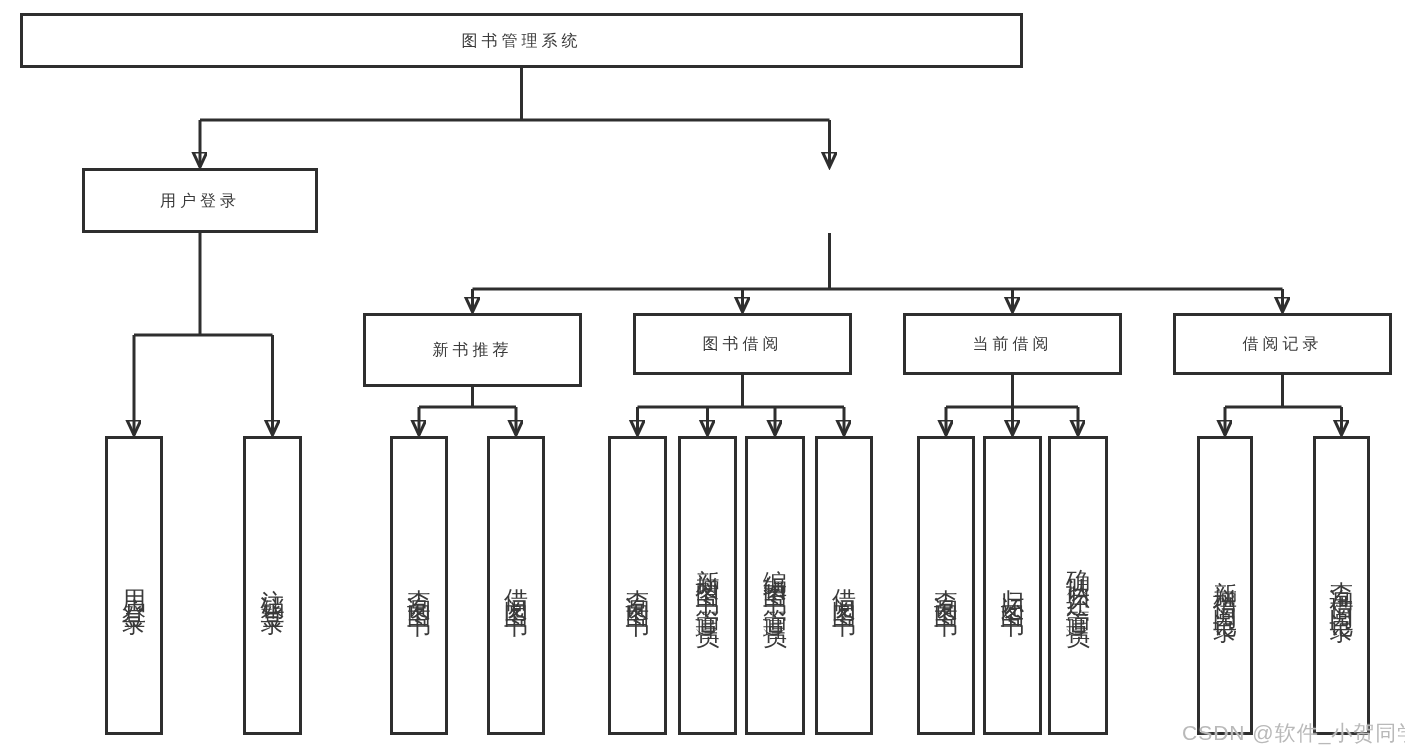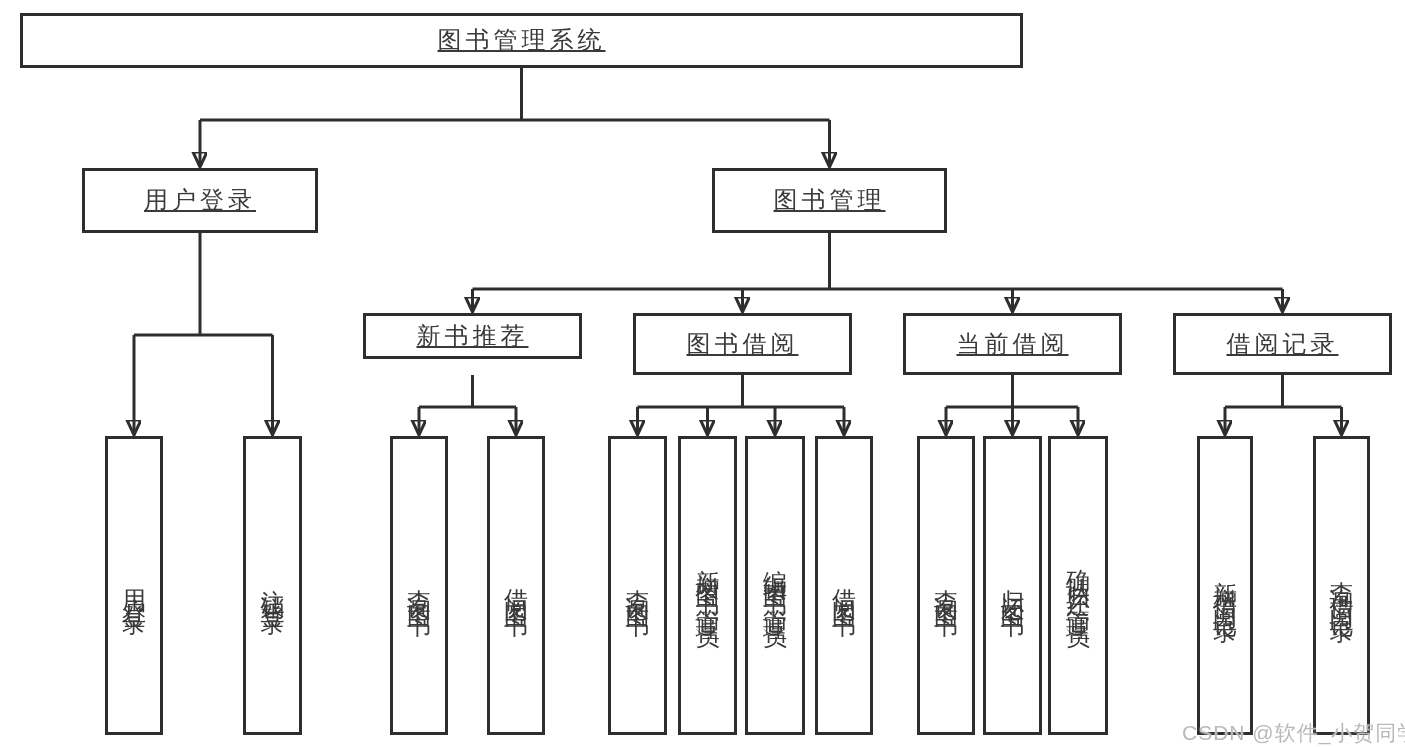--- a/index.html
+++ b/index.html
@@ -8,22 +8,22 @@
     position:relative;width:1405px;height:747px;background:#ffffff;
     font-family:"Liberation Sans","DejaVu Sans",sans-serif;color:#3a3a3a;overflow:hidden;
   }
   svg.connectors{position:absolute;left:0;top:0;z-index:1}
   svg.connectors path{stroke:#2e2e2e;stroke-width:3;fill:none}
   .box{
     position:absolute;z-index:2;background:#ffffff;border:3px solid #2e2e2e;
     display:flex;align-items:center;justify-content:center;
   }
   .hlabel{
-    display:block;font-size:24px;letter-spacing:4px;line-height:1.2;
-    color:#3a3a3a;white-space:nowrap;text-decoration:underline;
+    display:block;font-size:16px;letter-spacing:4px;line-height:1.2;
+    color:#3a3a3a;white-space:nowrap;
   }
   .vtext{
     display:block;writing-mode:vertical-rl;text-orientation:mixed;
     font-size:24px;letter-spacing:8px;line-height:1;color:#3a3a3a;white-space:nowrap;
   }
   .watermark{
     position:absolute;left:1182px;top:719px;z-index:4;font-size:21px;
     color:#b9b9b9;letter-spacing:1px;white-space:nowrap;text-shadow:0 0 2px #ffffff;
   }
 </style>
@@ -94,25 +94,22 @@
     </g>
   </svg>
 
   <div class="box" style="left:20px;top:13px;width:1003px;height:55px">
     <span class="hlabel">图书管理系统</span>
   </div>
 
   <div class="box" style="left:82px;top:168px;width:236px;height:65px">
     <span class="hlabel">用户登录</span>
   </div>
-  <div class="box" style="left:712px;top:168px;width:235px;height:65px">
-    <span class="hlabel">图书管理</span>
-  </div>
 
-  <div class="box" style="left:363px;top:313px;width:219px;height:46px">
+  <div class="box" style="left:363px;top:313px;width:219px;height:74px">
     <span class="hlabel">新书推荐</span>
   </div>
   <div class="box" style="left:903px;top:313px;width:219px;height:62px">
     <span class="hlabel">当前借阅</span>
   </div>
   <div class="box" style="left:633px;top:313px;width:219px;height:62px">
     <span class="hlabel">图书借阅</span>
   </div>
   <div class="box" style="left:1173px;top:313px;width:219px;height:62px">
     <span class="hlabel">借阅记录</span>

